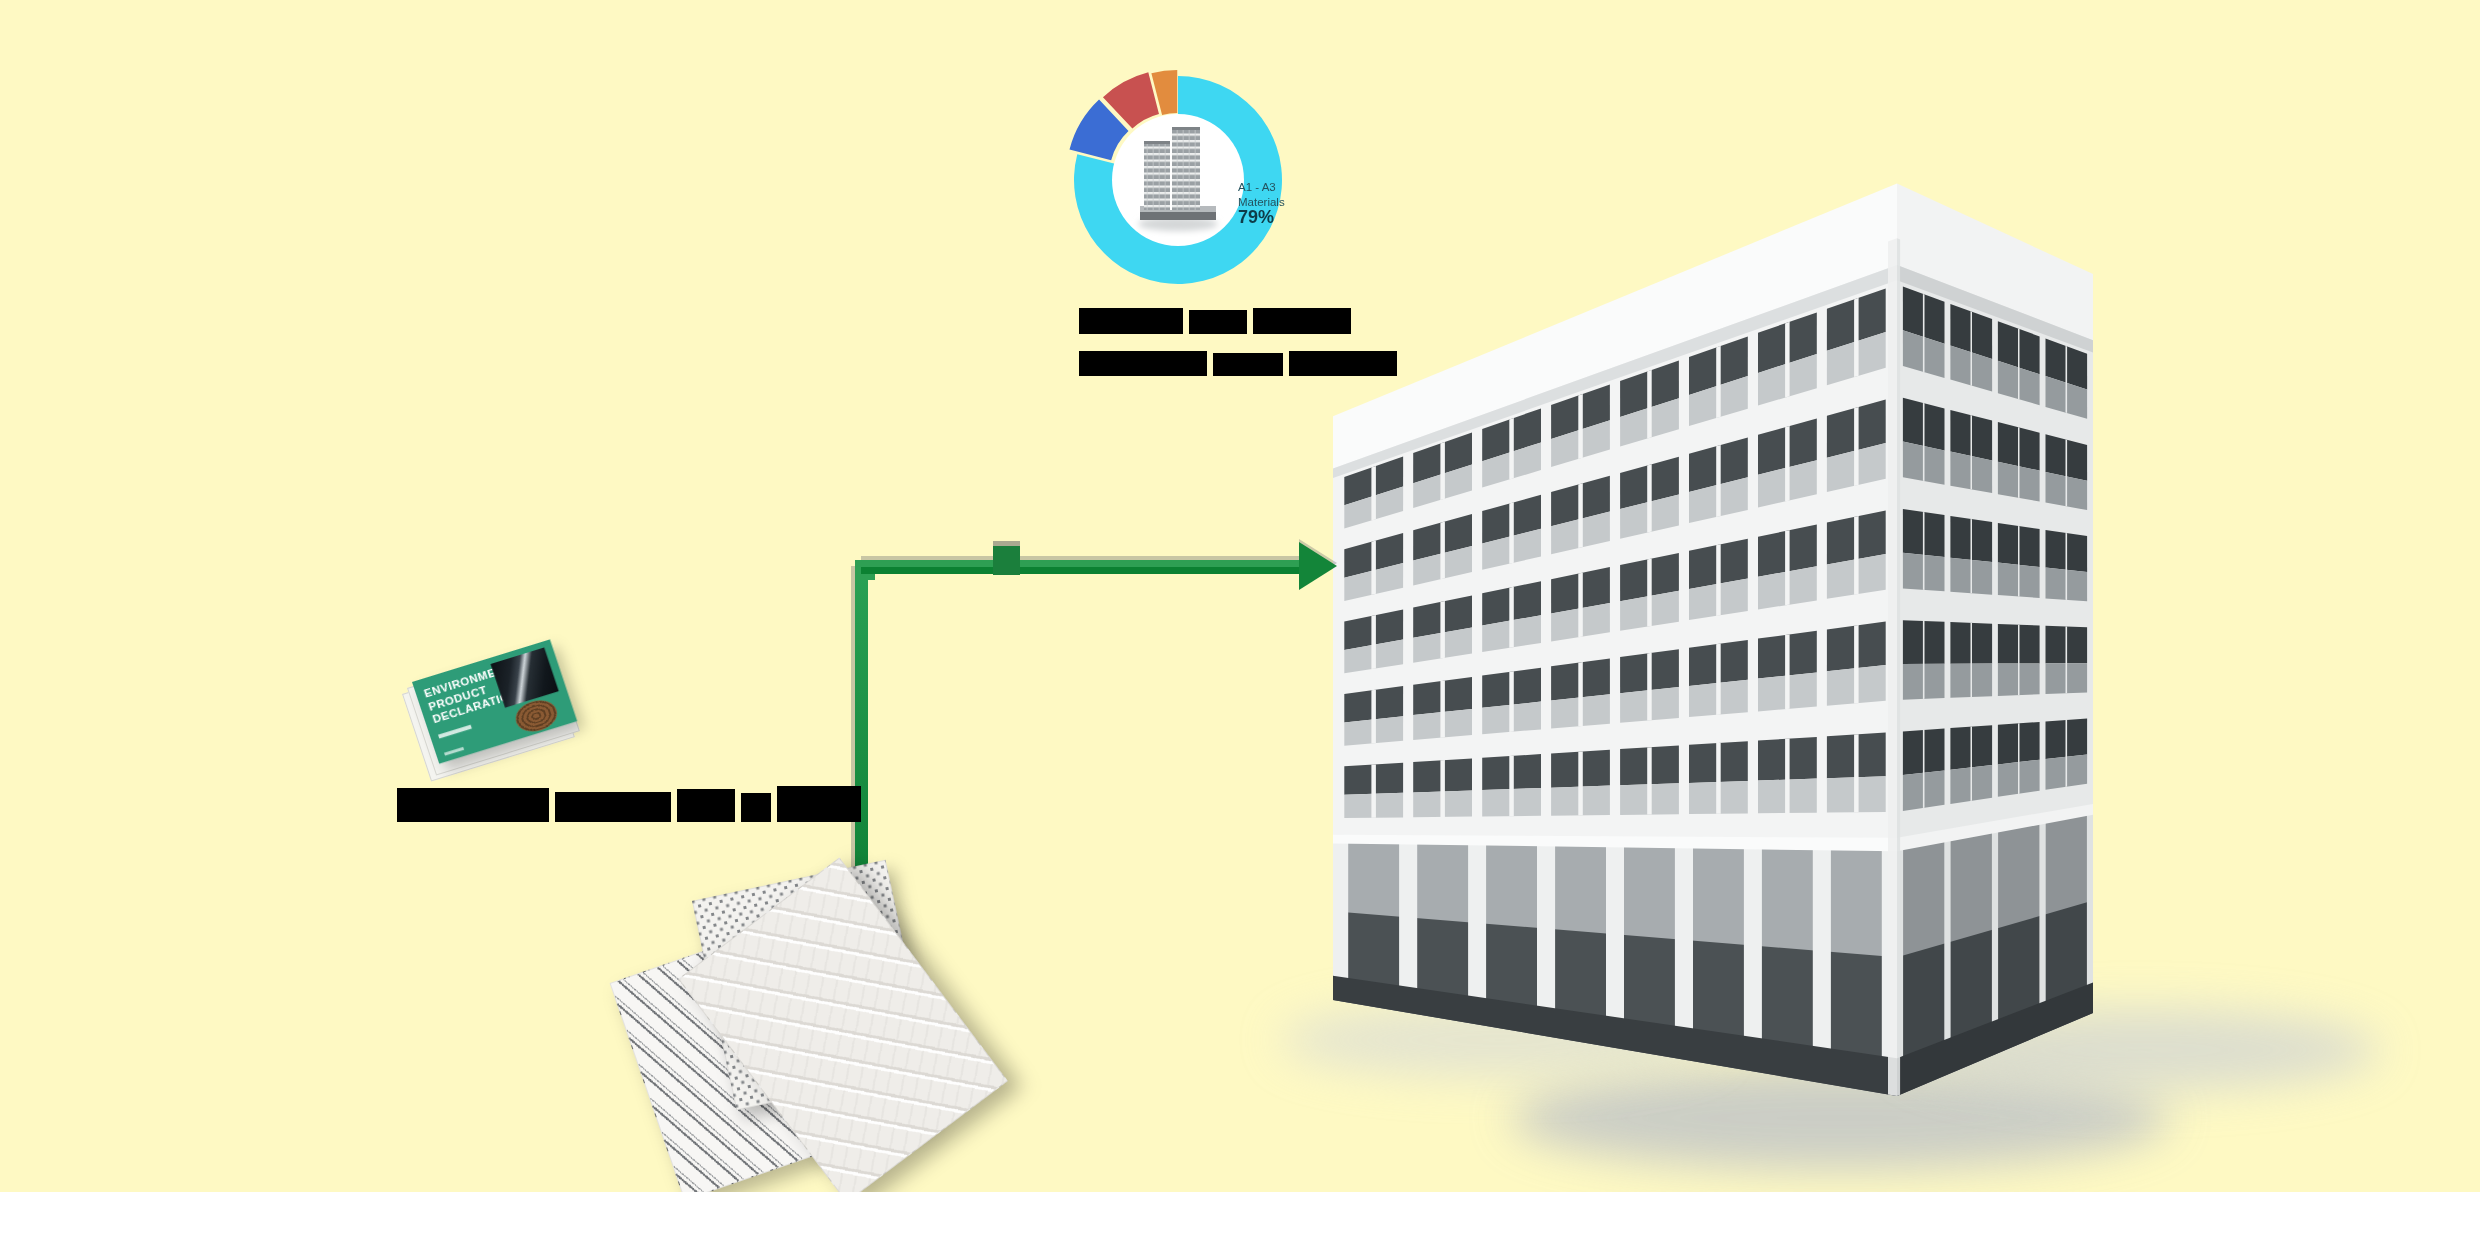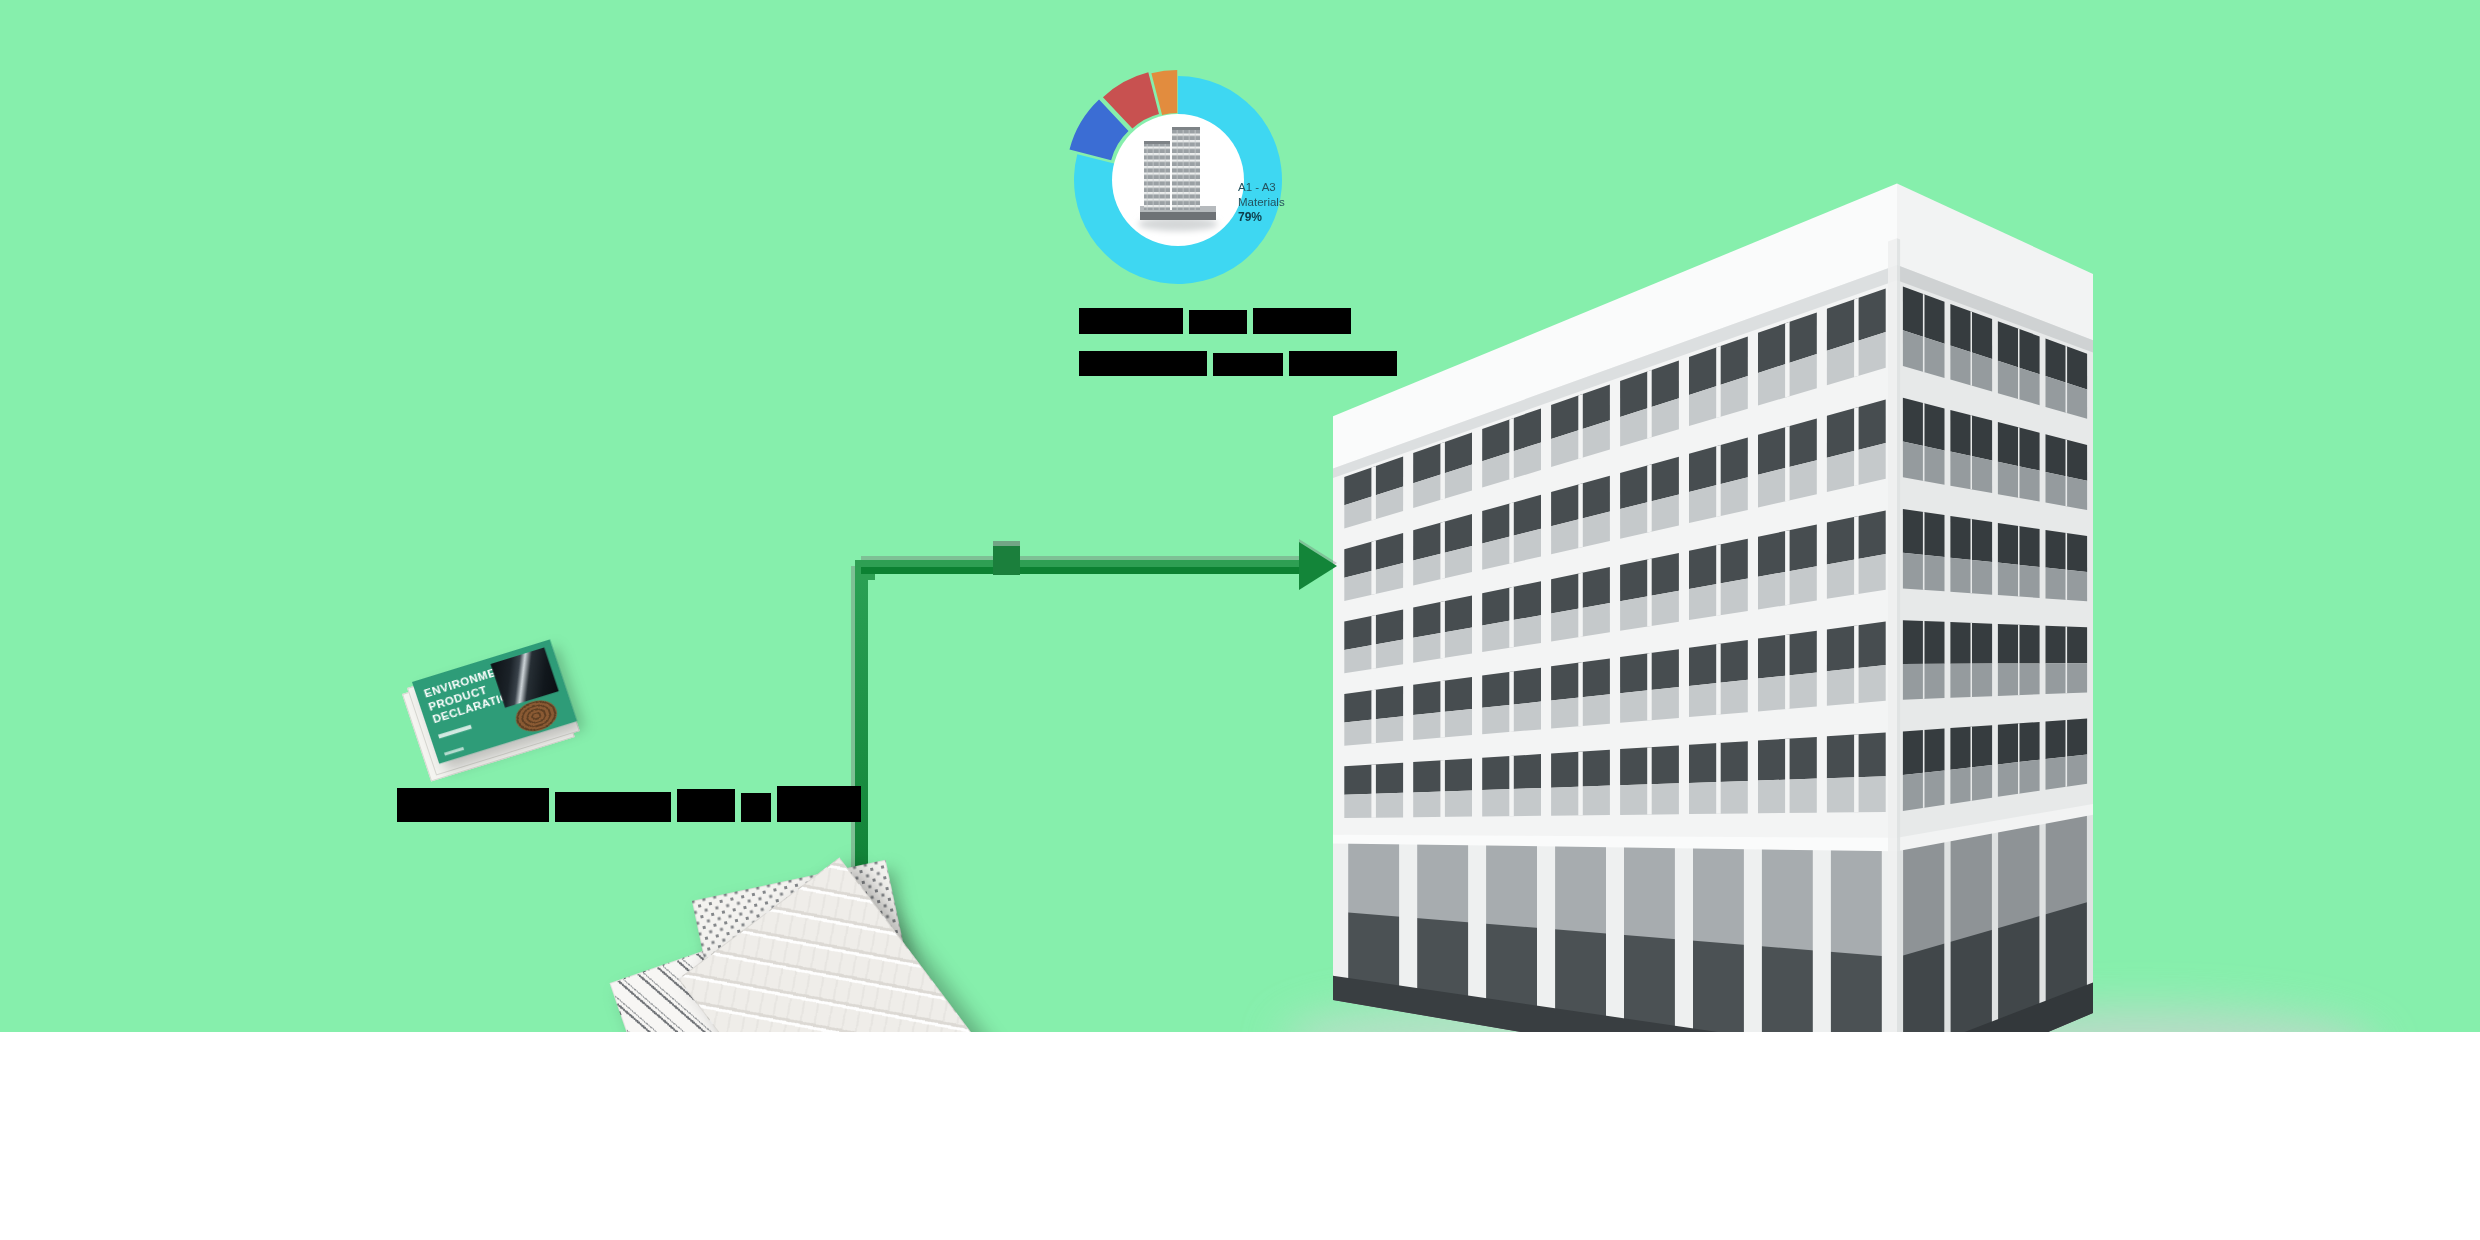--- a/index.html
+++ b/index.html
@@ -1,23 +1,23 @@
 <!DOCTYPE html>
 <html style="--green-light: #2E9F53; --green-dark: #0C8132; --green-marker: #1B7F3C; --green-arrow: #138539;"><head>
 <meta charset="utf-8">
 <style>
   html,body{margin:0;padding:0;background:#ffffff;}
-  #canvas{position:relative;width:2480px;height:1032px;background:#86efac;overflow:hidden;
+  #canvas{position:relative;width:2480px;height:1192px;background:#fef9c3;overflow:hidden;
           font-family:"Liberation Sans", sans-serif;}
   .abs{position:absolute;}
 
   
   #donut-wrap{left:1060px;top:62px;width:236px;height:236px;}
   #callout{left:1238px;top:180px;width:80px;font-size:11.5px;line-height:15px;color:#24525e;}
-  #callout .pct{font-weight:bold;font-size:12px;color:#0e3c49;}
+  #callout .pct{font-weight:bold;font-size:18px;color:#0e3c49;}
 
   
   .bar-row{display:flex;align-items:flex-end;}
   .bar{background:#000;}
   #chart-cap-1{left:1079px;top:308px;height:26px;gap:6px;}
   #chart-cap-2{left:1079px;top:351px;height:25px;gap:6px;}
   #booklet-cap{left:397px;top:784px;height:38px;gap:6px;}
 
   
   .green-h{background:linear-gradient(to bottom, var(--green-light) 0 52%, var(--green-dark) 52% 100%);}

